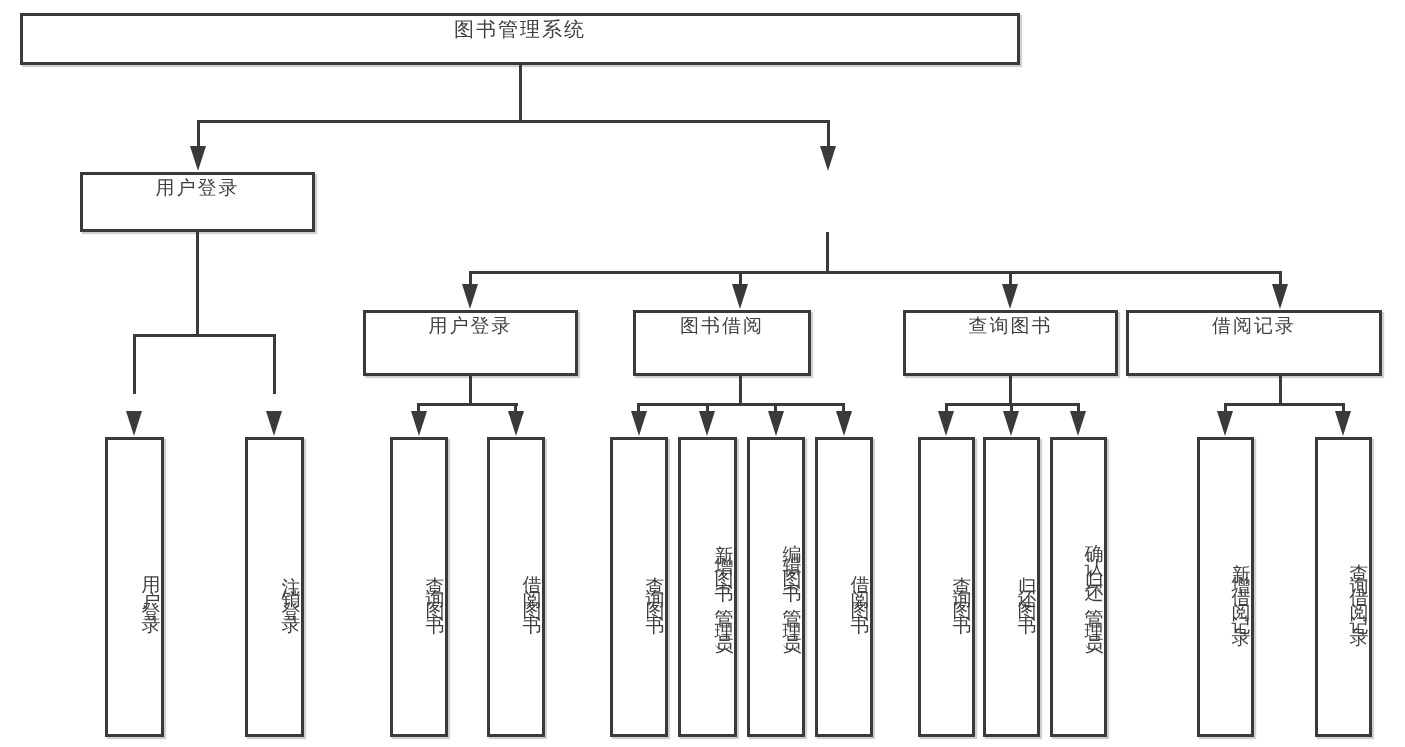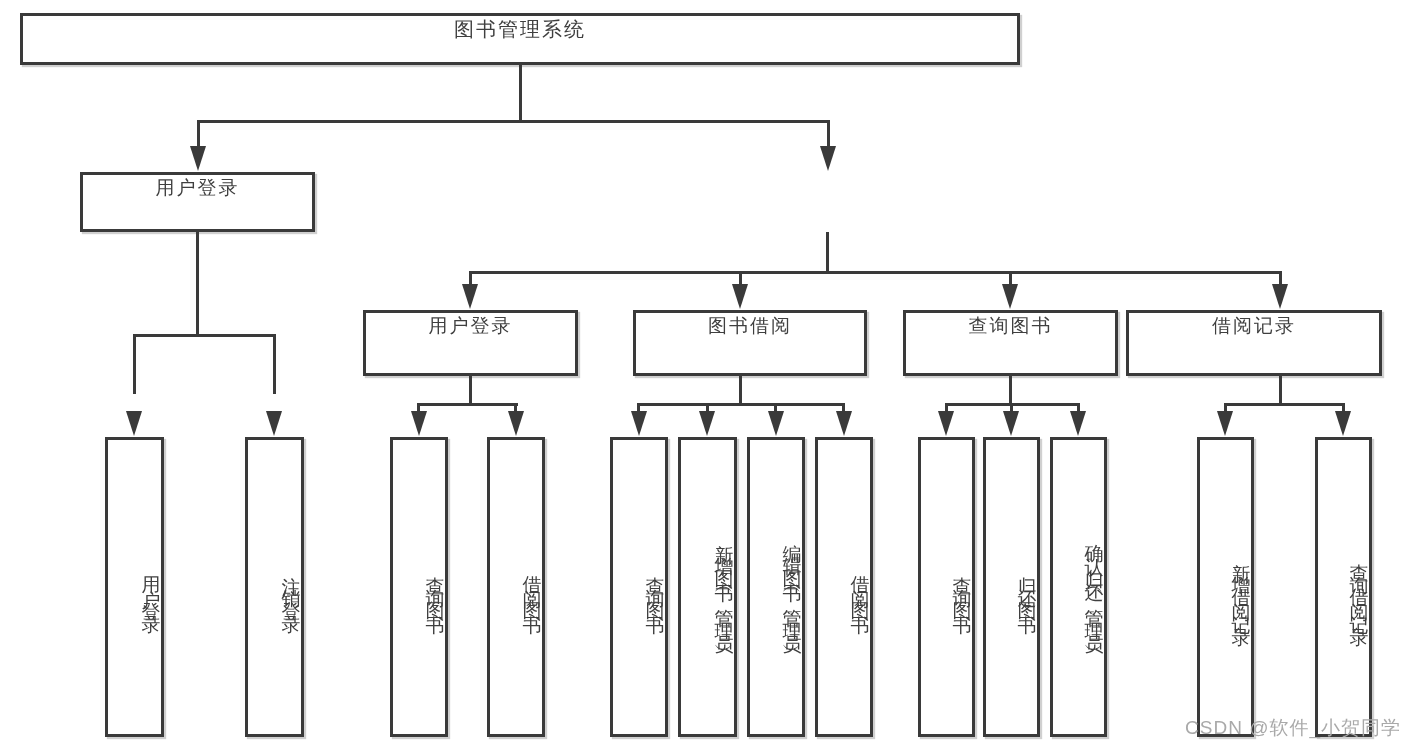--- a/index.html
+++ b/index.html
@@ -85,21 +85,21 @@
   <div class="vl" style="left:739px;top:271px;height:16px"></div>
   <div class="ah" style="left:732px;top:284px"></div>
   <div class="vl" style="left:1009px;top:271px;height:16px"></div>
   <div class="ah" style="left:1002px;top:284px"></div>
   <div class="vl" style="left:1279px;top:271px;height:16px"></div>
   <div class="ah" style="left:1272px;top:284px"></div>
 
   <div class="box" style="left:363px;top:310px;width:215px;height:66px">
     <span>用户登录</span>
   </div>
-  <div class="box" style="left:633px;top:310px;width:234px;height:66px">
+  <div class="box" style="left:633px;top:310px;width:178px;height:66px">
     <span>图书借阅</span>
   </div>
   <div class="box" style="left:903px;top:310px;width:215px;height:66px">
     <span>查询图书</span>
   </div>
   <div class="box" style="left:1126px;top:310px;width:256px;height:66px">
     <span>借阅记录</span>
   </div>
 
   <div class="vl" style="left:469px;top:376px;height:30px"></div>
@@ -173,15 +173,14 @@
     <span>确认归还（管理员）</span>
   </div>
 
   <div class="box vbox" style="left:1197px;top:437px;width:57px;height:300px">
     <span>新增借阅记录</span>
   </div>
   <div class="box vbox" style="left:1315px;top:437px;width:57px;height:300px">
     <span>查询借阅记录</span>
   </div>
 
-  <div class="watermark">CSDN @软件_小贺同学</div>
 
 </div>
 
 </body></html>

